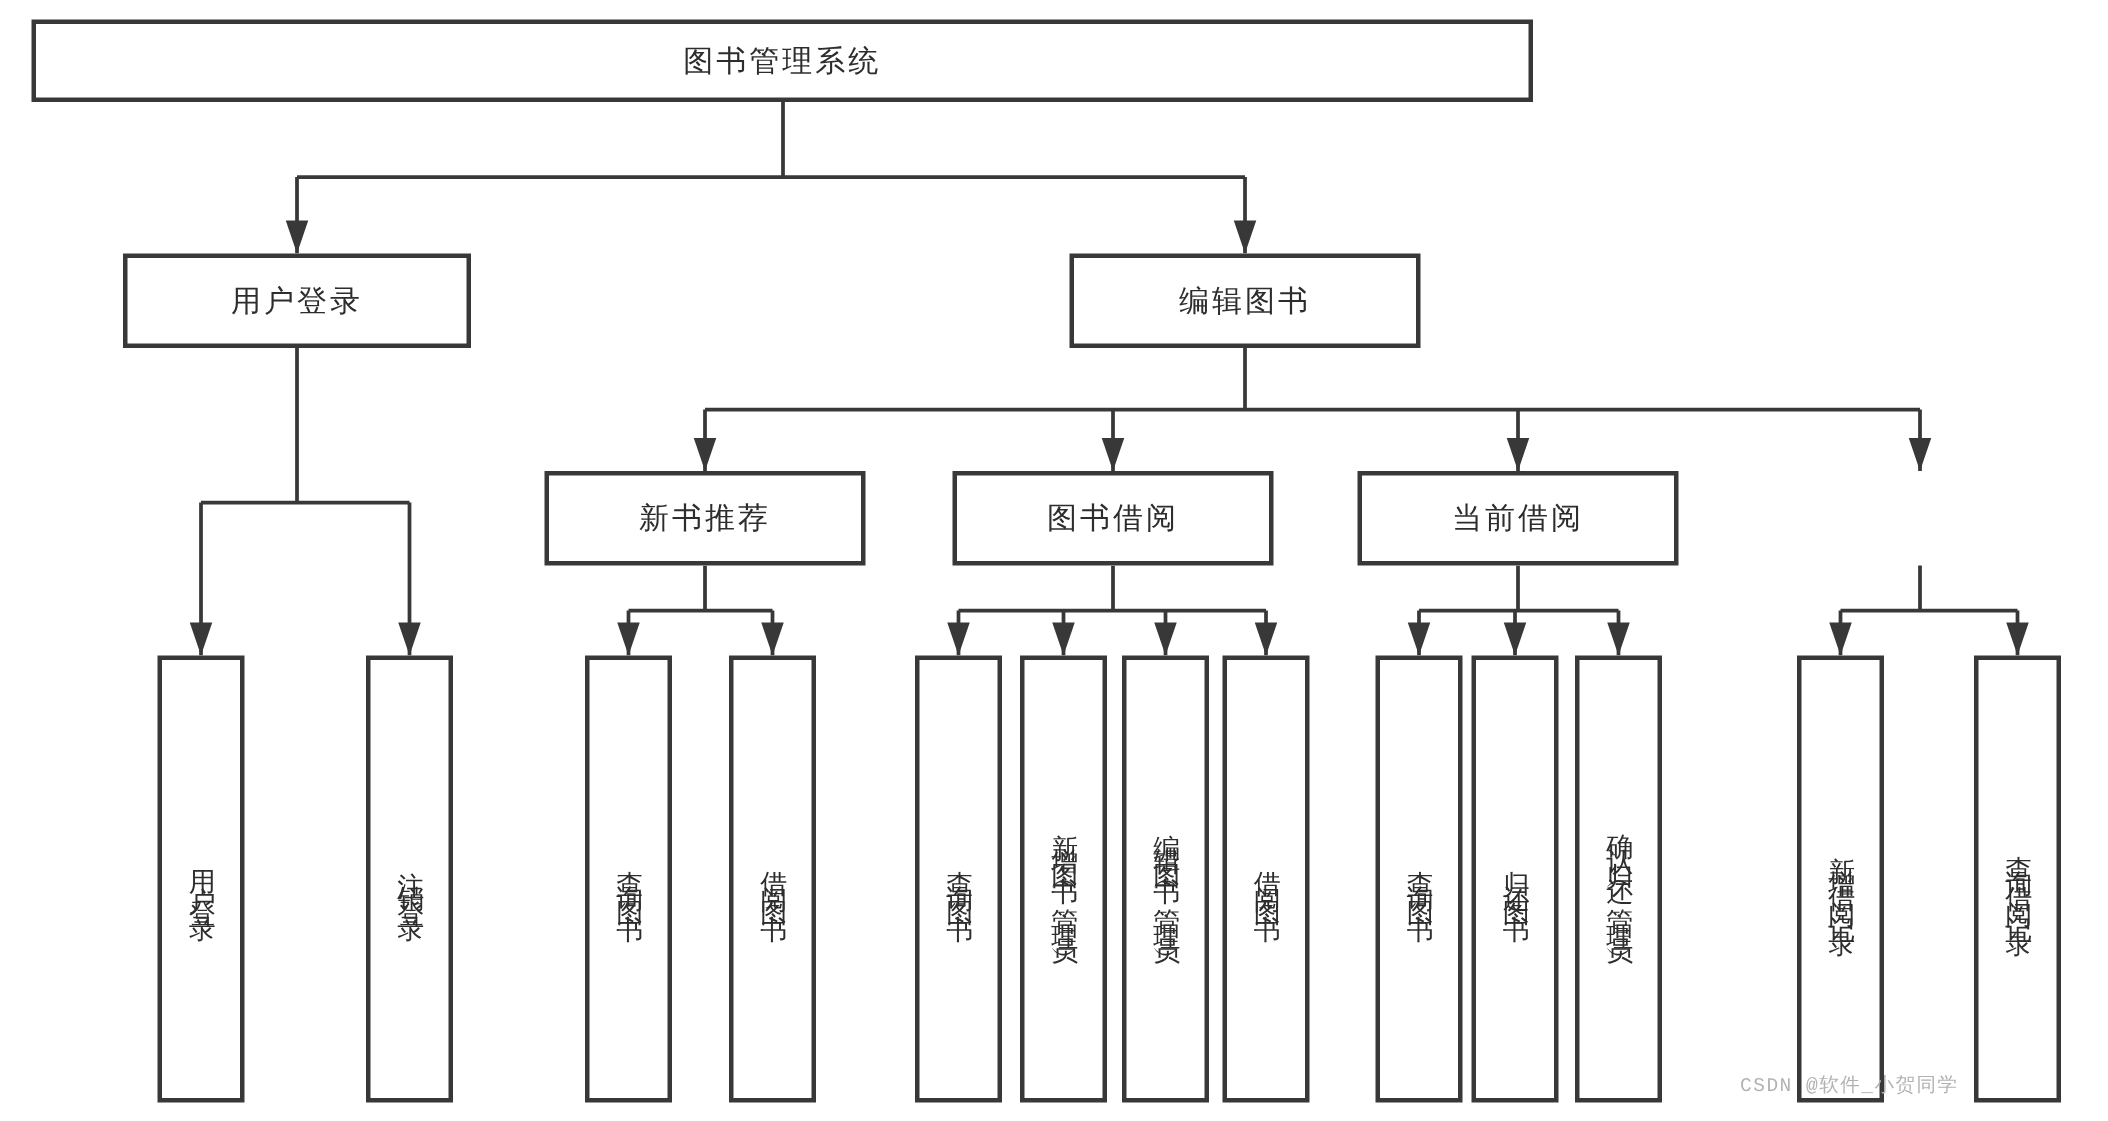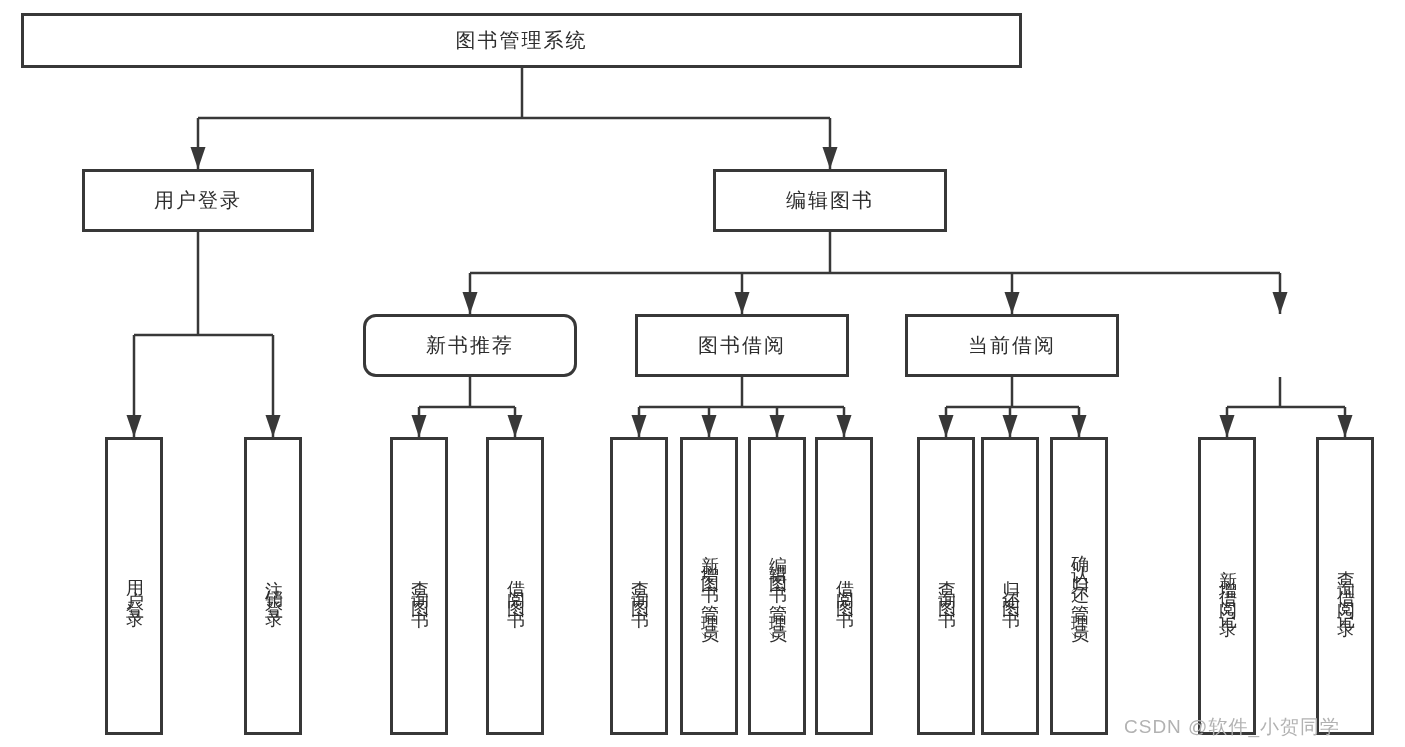--- a/index.html
+++ b/index.html
@@ -33,26 +33,27 @@
   }
   .node.v span{
     writing-mode:vertical-rl;
     text-orientation:mixed;
     font-size:18px;
     letter-spacing:10px;
     line-height:1.1;
   }
   .watermark{
     position:absolute;
-    left:1124px;top:714px;
-    font-size:19px;
+    left:1160px;top:714px;
+    font-size:13px;
     letter-spacing:1px;
     color:var(--wm);
     white-space:nowrap;
     z-index:5;
+    font-family:Liberation Mono, monospace;
   }
 </style>
 </head>
 <body>
 
 <div class="canvas">
 
   <svg class="connectors" viewBox="0 0 1405 747">
     <defs>
       <marker id="arrow" markerUnits="userSpaceOnUse" markerWidth="26" markerHeight="18" viewBox="0 0 26 18" refX="24" refY="9" orient="auto">
@@ -119,21 +120,21 @@
     <span>图书管理系统</span>
   </div>
 
   <div class="node h" style="left:82px;top:169px;width:232px;height:63px;">
     <span>用户登录</span>
   </div>
   <div class="node h" style="left:713px;top:169px;width:234px;height:63px;">
     <span>编辑图书</span>
   </div>
 
-  <div class="node h" style="left:363px;top:314px;width:214px;height:63px;border-radius:13px;">
+  <div class="node h" style="left:363px;top:314px;width:214px;height:63px;">
     <span>新书推荐</span>
   </div>
   <div class="node h" style="left:635px;top:314px;width:214px;height:63px;align-items:center;">
     <span>图书借阅</span>
   </div>
   <div class="node h" style="left:905px;top:314px;width:214px;height:63px;text-align:center;">
     <span>当前借阅</span>
   </div>
 
   <div class="node v" style="left:105px;top:437px;width:58px;height:298px;">

